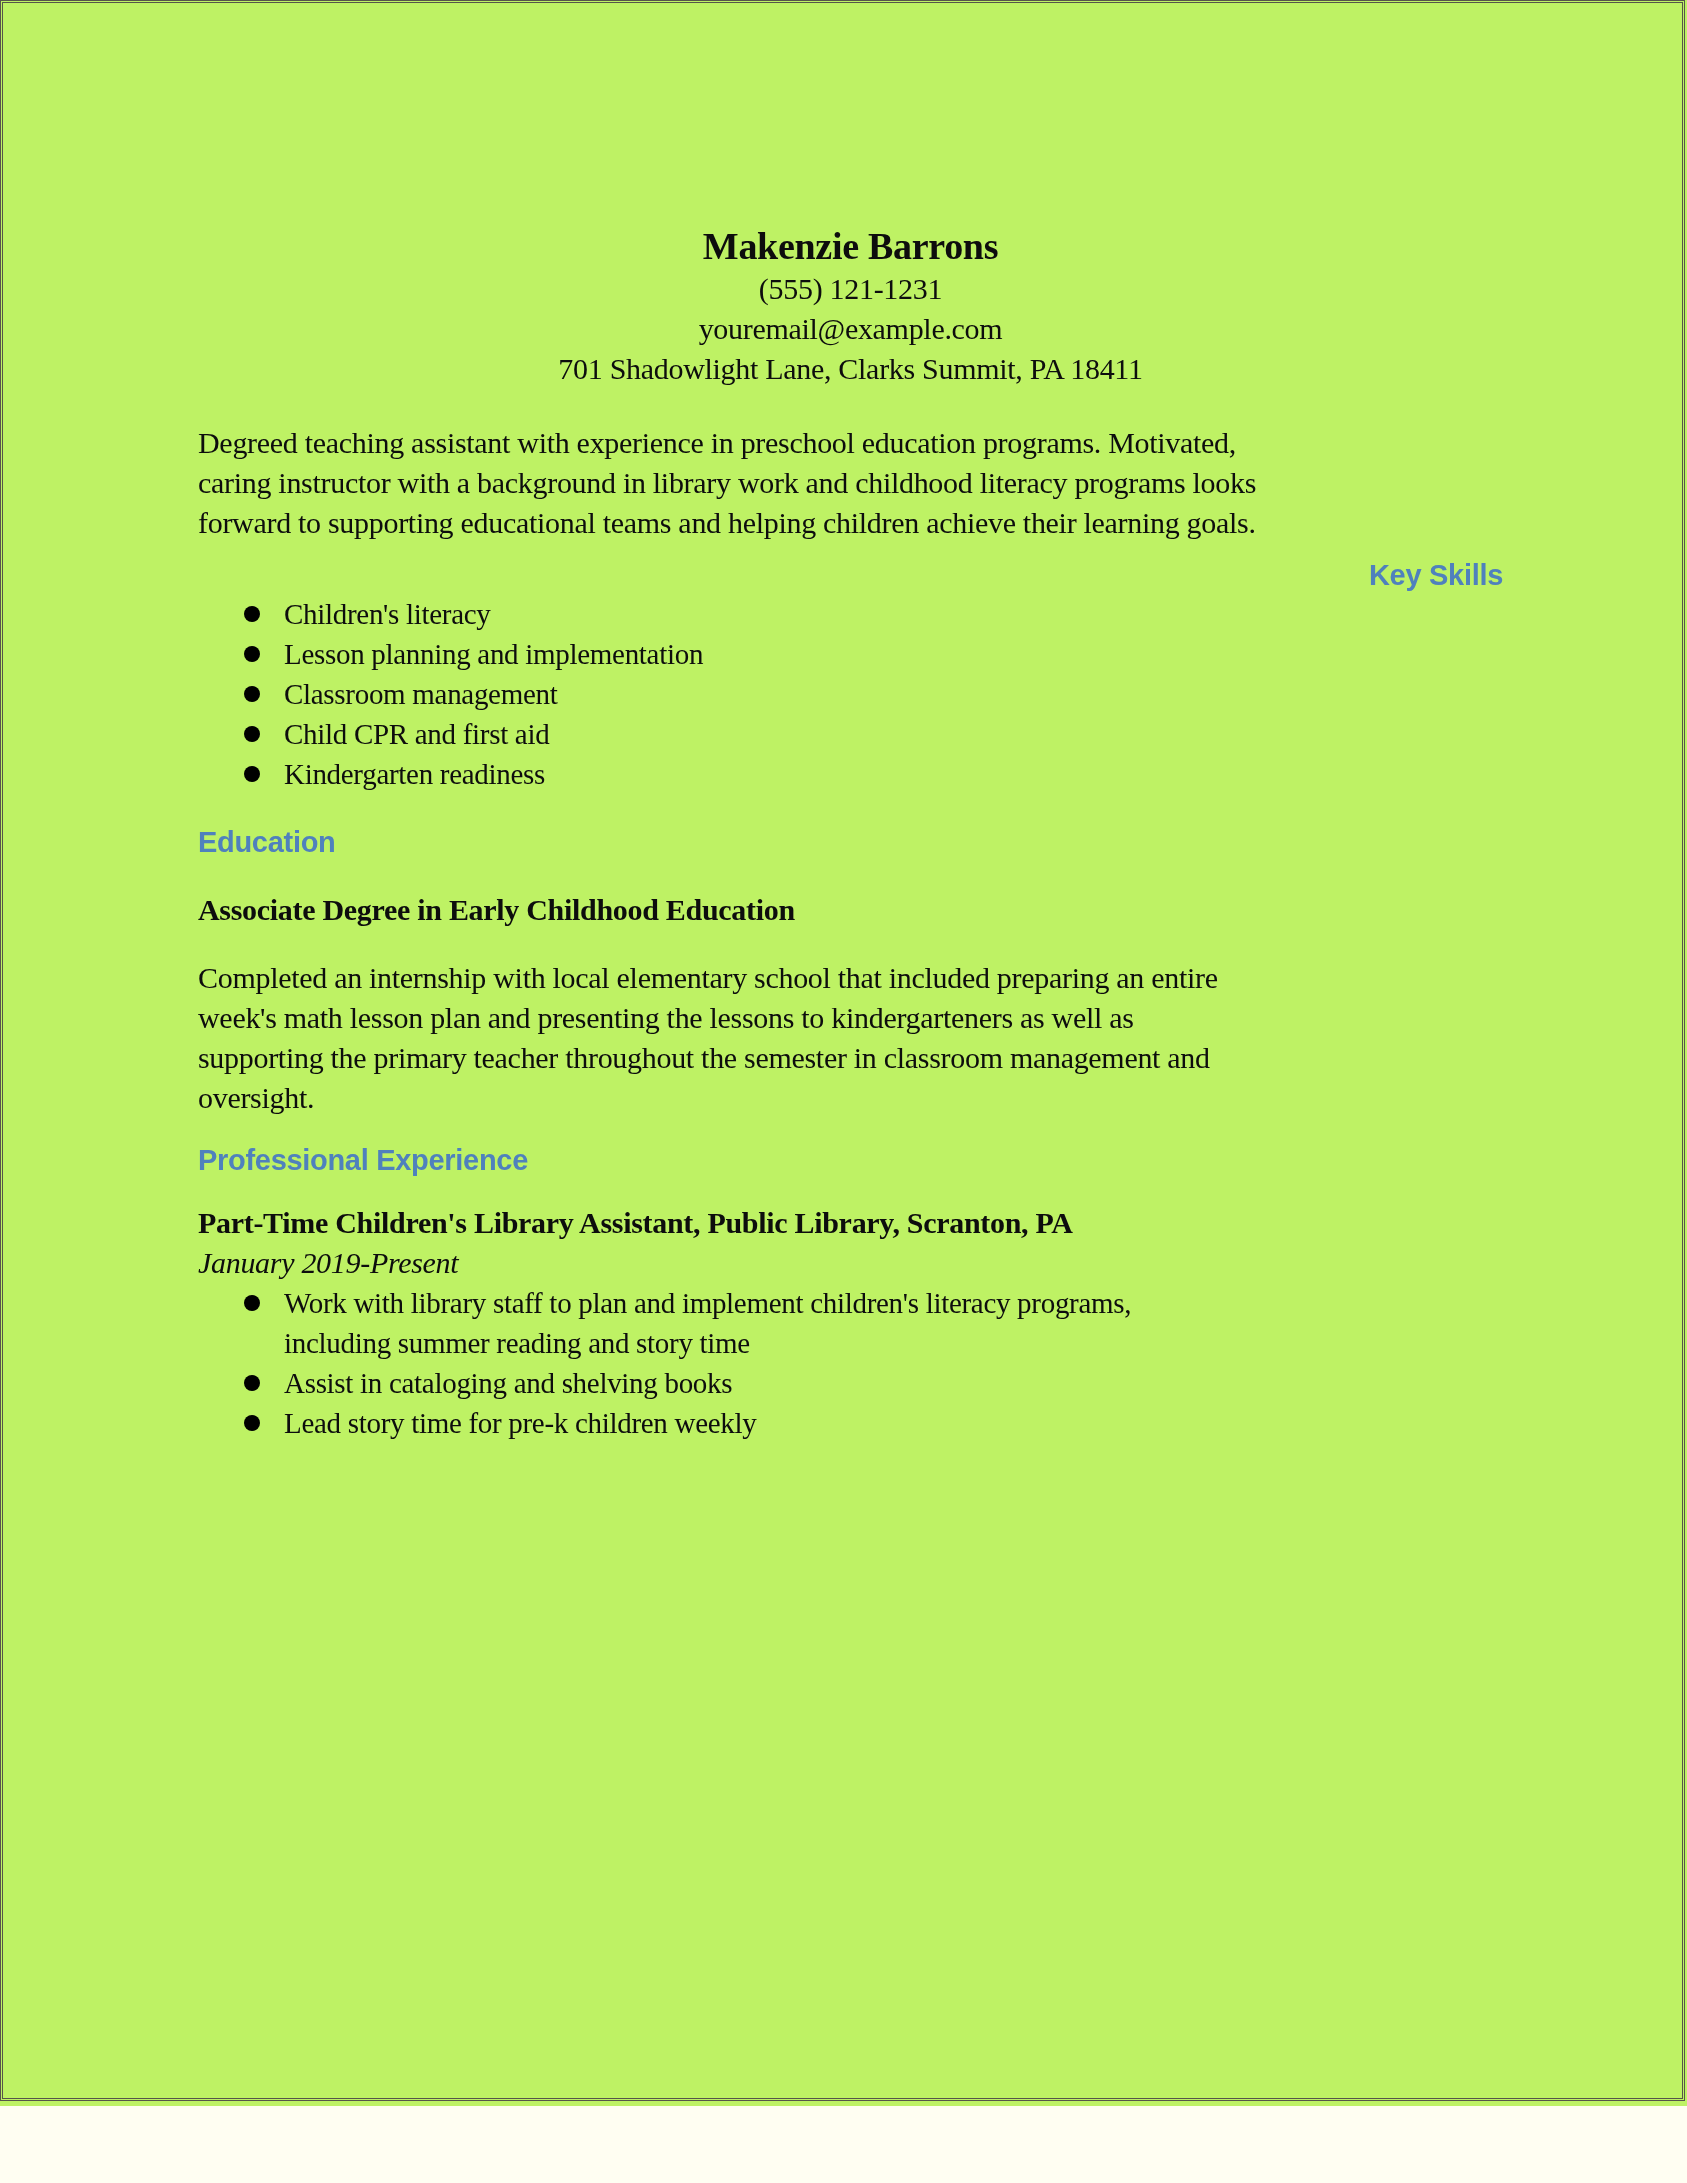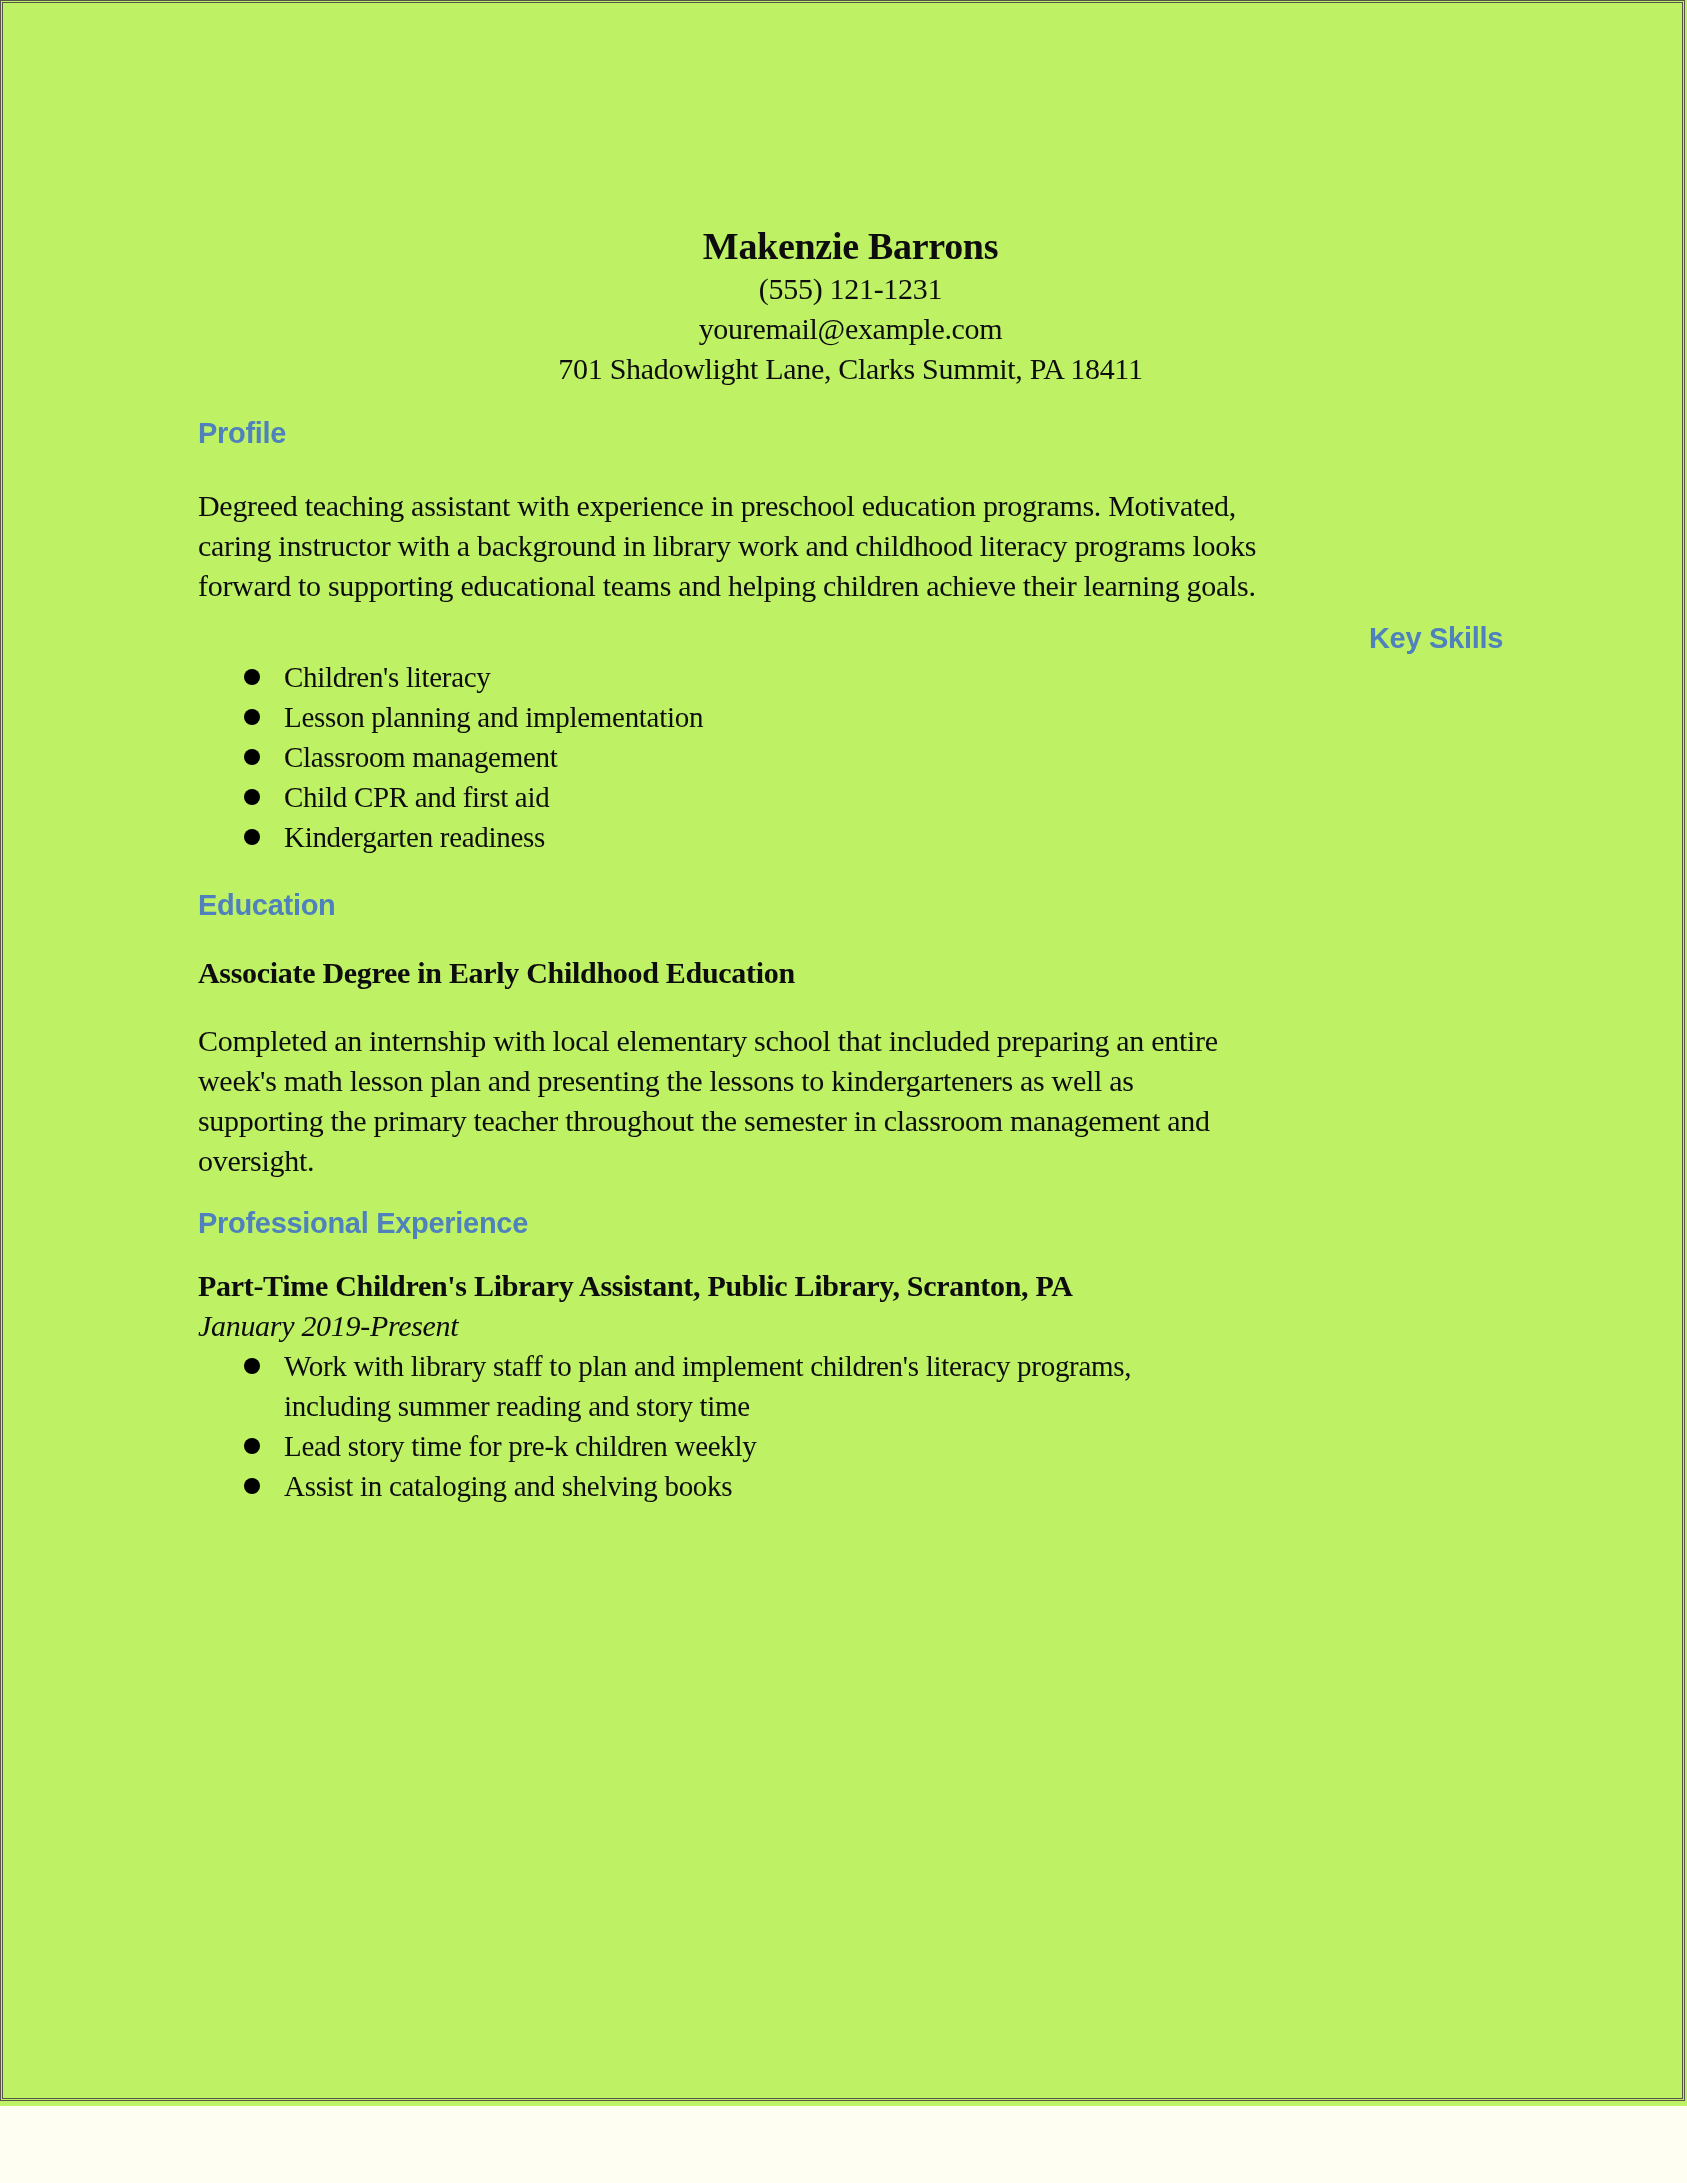--- a/index.html
+++ b/index.html
@@ -104,21 +104,20 @@
   <div class="content">
 
     <div class="header">
       <h1 class="name">Makenzie Barrons</h1>
       <p class="contact">(555) 121-1231</p>
       <p class="contact">youremail@example.com</p>
       <p class="contact">701 Shadowlight Lane, Clarks Summit, PA 18411</p>
     </div>
 
     <section>
-      <h2 class="h-profile">Profile</h2>
       <p class="body-text profile-text">Degreed teaching assistant with experience in preschool education programs. Motivated,
 caring instructor with a background in library work and childhood literacy programs looks
 forward to supporting educational teams and helping children achieve their learning goals.</p>
     </section>
 
     <section>
       <h2 class="h-skills">Key Skills</h2>
       <ul class="bullets skills-list">
         <li>Children's literacy</li>
         <li>Lesson planning and implementation</li>
@@ -141,20 +140,20 @@
 
     <section>
       <h2 class="h-exp">Professional Experience</h2>
       <div class="job-block">
         <p class="body-text bold-line">Part-Time Children's Library Assistant, Public Library, Scranton, PA</p>
         <p class="body-text italic-line">January 2019-Present</p>
       </div>
       <ul class="bullets exp-list">
         <li>Work with library staff to plan and implement children's literacy programs,
 including summer reading and story time</li>
+        <li>Assist in cataloging and shelving books</li>
         <li>Lead story time for pre-k children weekly</li>
-        <li>Assist in cataloging and shelving books</li>
       </ul>
     </section>
 
   </div>
 </div>
 
 
 </body></html>

